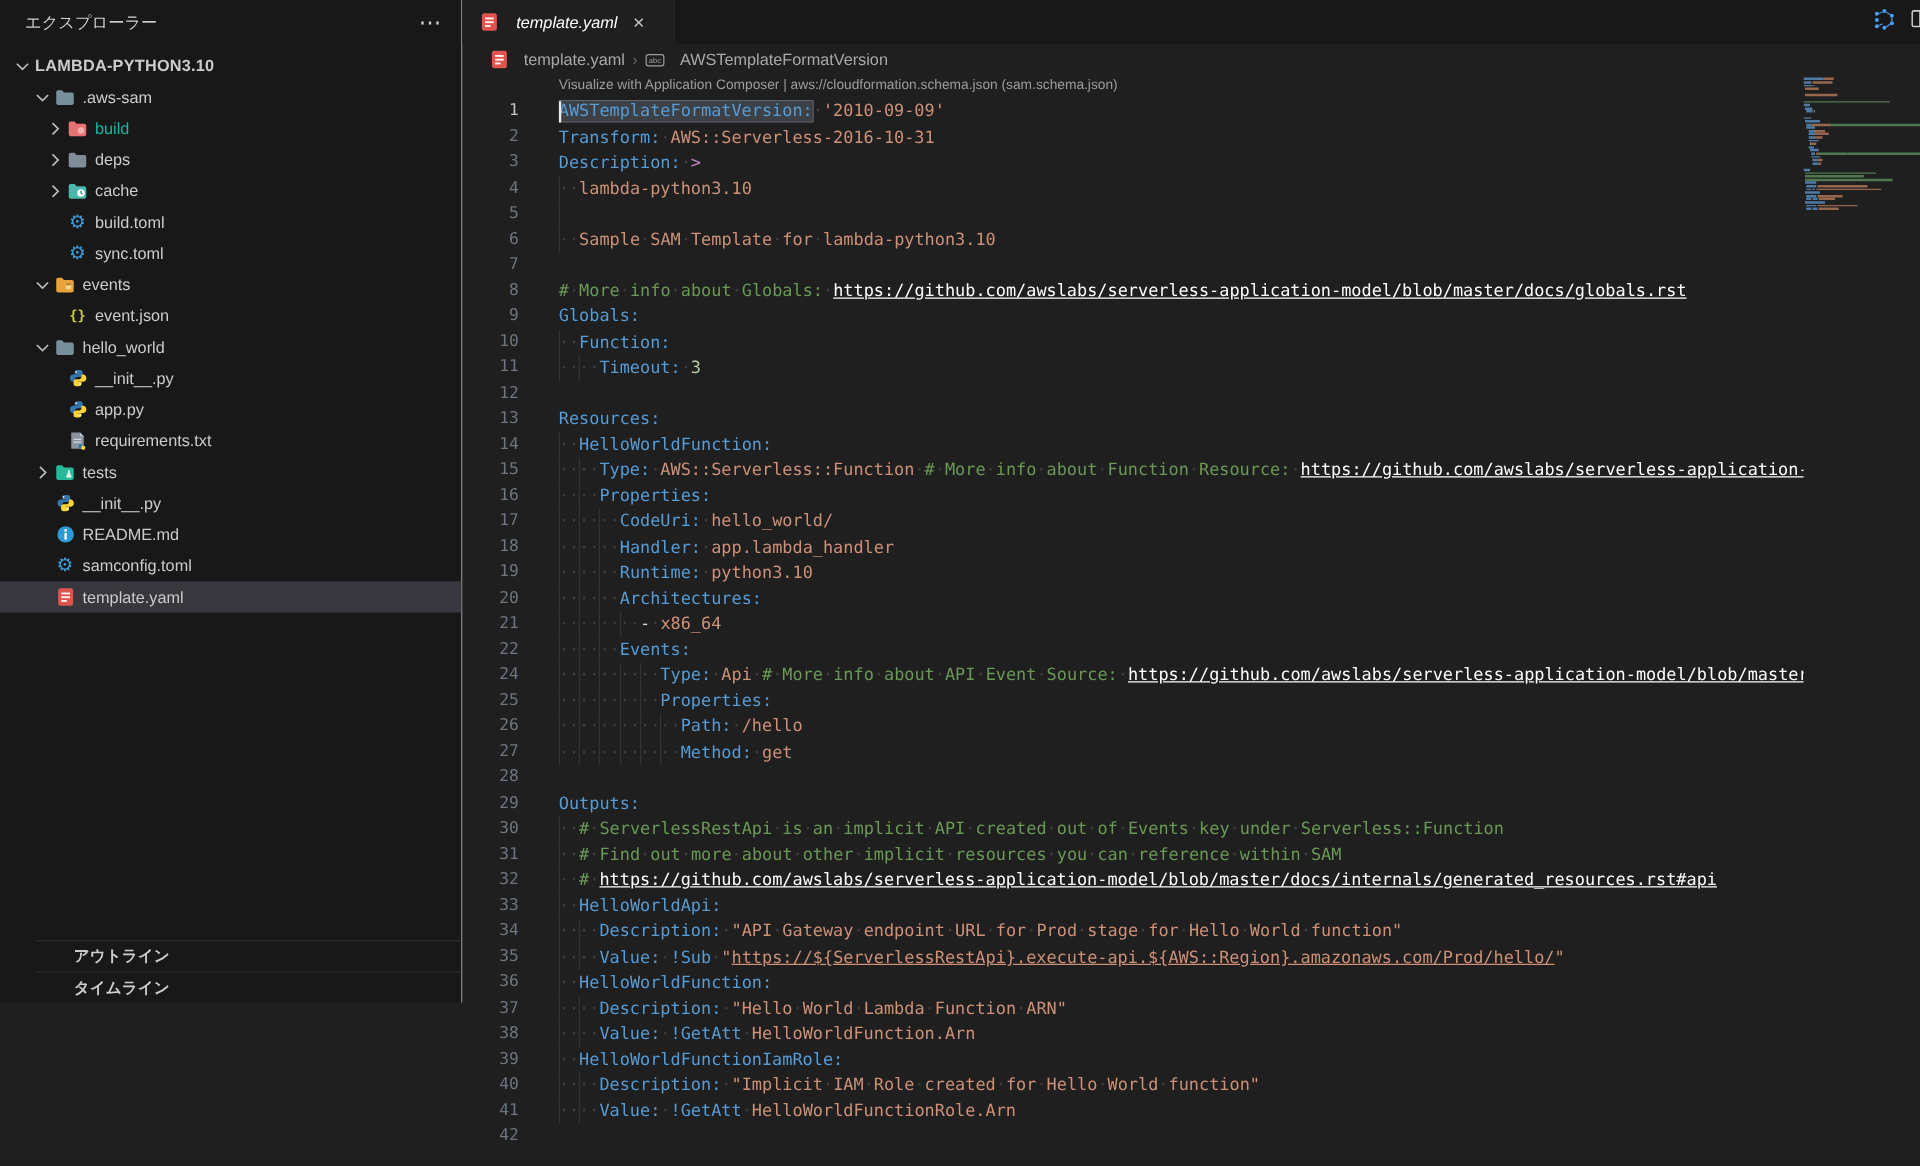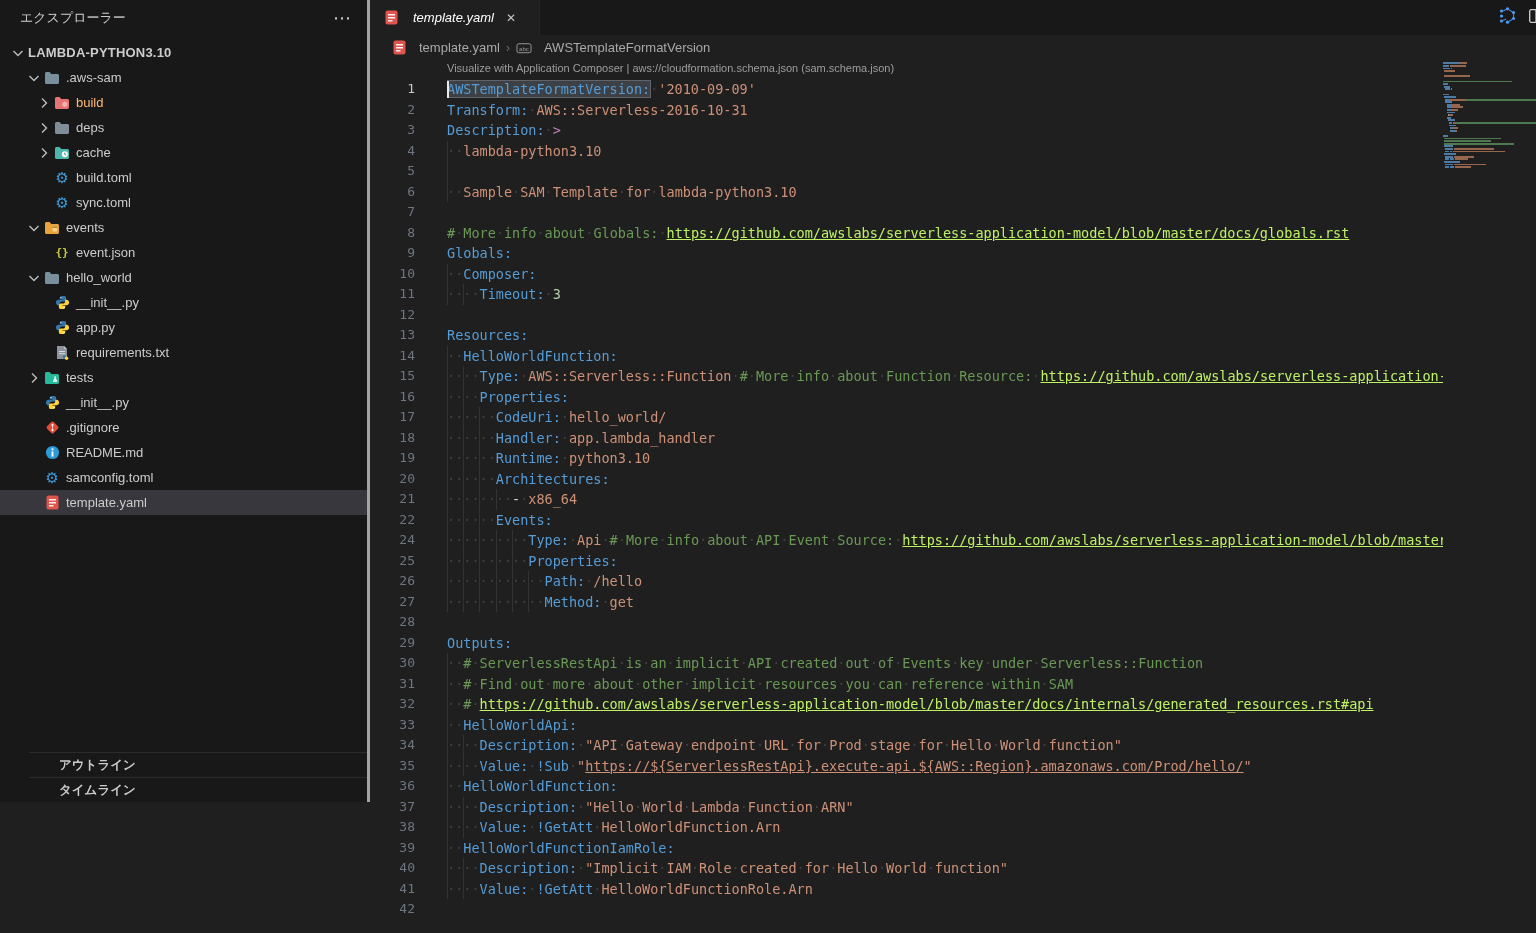--- a/index.html
+++ b/index.html
@@ -2,29 +2,29 @@
 <html><head>
 <meta charset="utf-8">
 <style>
   * { margin:0; padding:0; box-sizing:border-box; }
   html,body { width:1536px; height:933px; overflow:hidden; background:#1f1f1f;
               font-family:"Liberation Sans", sans-serif; }
   .app { position:relative; width:1536px; height:933px; }
 
   
   .sidebar { position:absolute; left:0; top:0; width:370px; height:802px;
-             background:#181818; border-right:3px solid #a3a3a3; color:#cccccc; }
+             background:#181818; border-right:1px solid #a3a3a3; color:#cccccc; }
   .sb-header { height:36px; display:flex; align-items:center; padding:0 16px 0 20px;
                font-size:13px; color:#cccccc; }
   .sb-header .more { margin-left:auto; font-size:18px; color:#cccccc; cursor:pointer; line-height:10px; }
   #tree { position:absolute; top:40px; left:0; right:0; }
   .trow { height:25px; display:flex; align-items:center; font-size:13px; color:#cccccc;
           cursor:pointer; white-space:nowrap; }
   .trow.selected { background:#37373d; }
-  .trow.dim .tlabel { color:#fdba74; }
+  .trow.dim .tlabel { color:#14b8a6; }
   .trow.rootrow .tlabel { font-weight:700; letter-spacing:.2px; }
   .chevslot { width:20px; height:16px; flex:0 0 20px; display:flex; align-items:center; justify-content:center; }
   .iconslot { width:16px; height:16px; flex:0 0 16px; margin-right:6px; display:flex;
               align-items:center; justify-content:center; }
   .lv0 { padding-left:8px; } .lv1 { padding-left:24px; } .lv2 { padding-left:34px; }
   .sb-bottom { position:absolute; left:0; right:0; bottom:0;padding-left:29px; }
   .sb-sec { height:25px; display:flex; align-items:center; border-top:1px solid #2b2b2b;
             font-size:12.5px; font-weight:600; color:#cccccc; cursor:pointer; padding-left:8px; }
   .sb-sec .chevslot { margin-right:2px; }
   .json-glyph { color:#cbcb41; font-family:"DejaVu Sans Mono", monospace; font-size:11px; font-weight:700; }
@@ -51,21 +51,21 @@
   .line { display:flex; height:20.5px; line-height:20.5px;
           font-family:"DejaVu Sans Mono", monospace; font-size:13.5px; }
   .ln { flex:0 0 45px; width:45px; text-align:right; color:#6e7681; font-size:13px;
         user-select:none; }
   .ln.active { color:#c6c6c6; }
   .lc { position:relative; margin-left:32px; flex:1; overflow:hidden; white-space:pre; }
   .guide { position:absolute; top:0; bottom:0; width:1px; background:#333333; }
   .tok { position:relative; }
   .k  { color:#569cd6;margin-top:25px; } .s { color:#ce9178; } .c { color:#6a9955; }
   .n  { color:#b5cea8; } .p { color:#c586c0; } .d { color:#d4d4d4; }
-  .cl { color:#bef264; text-decoration:underline; cursor:pointer; }
+  .cl { color:#ffffff; text-decoration:underline; cursor:pointer; }
   .sl { color:#ce9178; text-decoration:underline; cursor:pointer; }
   .ws { color:#3e4042; }
   .hl { background:#3d4145; outline:1px solid #60646a; }
   .caret { position:absolute; left:0; top:1.5px; width:2px; height:17.5px; background:#eaeaea; z-index:3; }
 
   
   #minimap { position:absolute; top:62px; right:0; width:93px; cursor:pointer; }
   .mrow { position:relative; height:2.6px; }
   .mseg { position:absolute; top:.4px; height:1.8px; }
 </style>
@@ -248,32 +248,20 @@
           <span class="chevslot"></span>
           <span class="iconslot">
             <svg width="15" height="15" viewBox="0 0 16 16">
               <path d="M7.9 1C5.8 1 5.1 2 5.1 3.2v1.4h3V5H3.7C2.2 5 1 6.1 1 7.9 1 9.8 2.2 11 3.7 11h1.4V9.2C5.1 7.9 6.2 7 7.5 7h2.4c1.1 0 2-.9 2-2V3.2C11.9 2 11.1 1 9.8 1z" fill="#3776ab"></path>
               <circle cx="6.3" cy="2.7" r=".7" fill="#fff"></circle>
               <path d="M8.1 15c2.1 0 2.8-1 2.8-2.2v-1.4h-3V11h4.4c1.5 0 2.7-1.1 2.7-2.9C15 6.2 13.8 5 12.3 5h-1.4v1.8C10.9 8.1 9.8 9 8.5 9H6.1c-1.1 0-2 .9-2 2v1.8C4.1 14 4.9 15 6.2 15z" fill="#ffd43b"></path>
               <circle cx="9.7" cy="13.3" r=".7" fill="#fff"></circle>
             </svg>
           </span>
           <span class="tlabel">__init__.py</span>
-        </div>
-        <div class="trow lv1">
-          <span class="chevslot"></span>
-          <span class="iconslot">
-            <svg width="15" height="15" viewBox="0 0 16 16">
-              <rect x="3" y="3" width="10" height="10" rx="1.8" transform="rotate(45 8 8)" fill="#de4c36"></rect>
-              <circle cx="8" cy="5.2" r="1.1" fill="#fff"></circle>
-              <circle cx="8" cy="10.8" r="1.1" fill="#fff"></circle>
-              <rect x="7.6" y="5.6" width=".8" height="5" fill="#fff"></rect>
-            </svg>
-          </span>
-          <span class="tlabel">.gitignore</span>
         </div>
         <div class="trow lv1">
           <span class="chevslot"></span>
           <span class="iconslot">
             <svg width="15" height="15" viewBox="0 0 16 16">
               <circle cx="8" cy="8" r="7" fill="#2d9ad8"></circle>
               <rect x="7" y="3.6" width="2" height="2" fill="#fff"></rect>
               <rect x="7" y="6.8" width="2" height="5.6" fill="#fff"></rect>
             </svg>
           </span>
@@ -401,21 +389,21 @@
           <div class="line">
             <span class="ln">8</span>
             <span class="lc"><span class="tok c">#</span><span class="ws">·</span><span class="tok c">More</span><span class="ws">·</span><span class="tok c">info</span><span class="ws">·</span><span class="tok c">about</span><span class="ws">·</span><span class="tok c">Globals:</span><span class="ws">·</span><span class="tok cl">https://github.com/awslabs/serverless-application-model/blob/master/docs/globals.rst</span></span>
           </div>
           <div class="line">
             <span class="ln">9</span>
             <span class="lc"><span class="tok k">Globals:</span></span>
           </div>
           <div class="line">
             <span class="ln">10</span>
-            <span class="lc"><span class="guide" style="left: 0px;"></span><span class="ws">··</span><span class="tok k">Composer:</span></span>
+            <span class="lc"><span class="guide" style="left: 0px;"></span><span class="ws">··</span><span class="tok k">Function:</span></span>
           </div>
           <div class="line">
             <span class="ln">11</span>
             <span class="lc"><span class="guide" style="left: 0px;"></span><span class="guide" style="left: 16.2px;"></span><span class="ws">····</span><span class="tok k">Timeout:</span><span class="ws">·</span><span class="tok n">3</span></span>
           </div>
           <div class="line">
             <span class="ln">12</span>
             <span class="lc"></span>
           </div>
           <div class="line">

